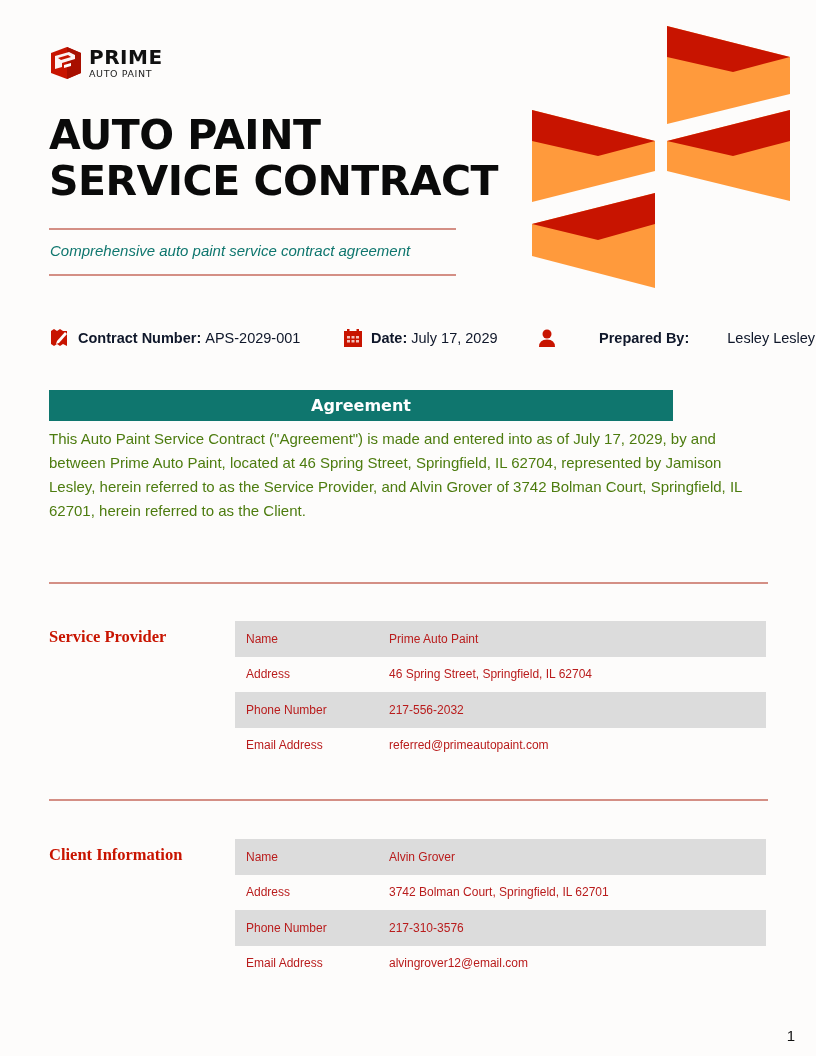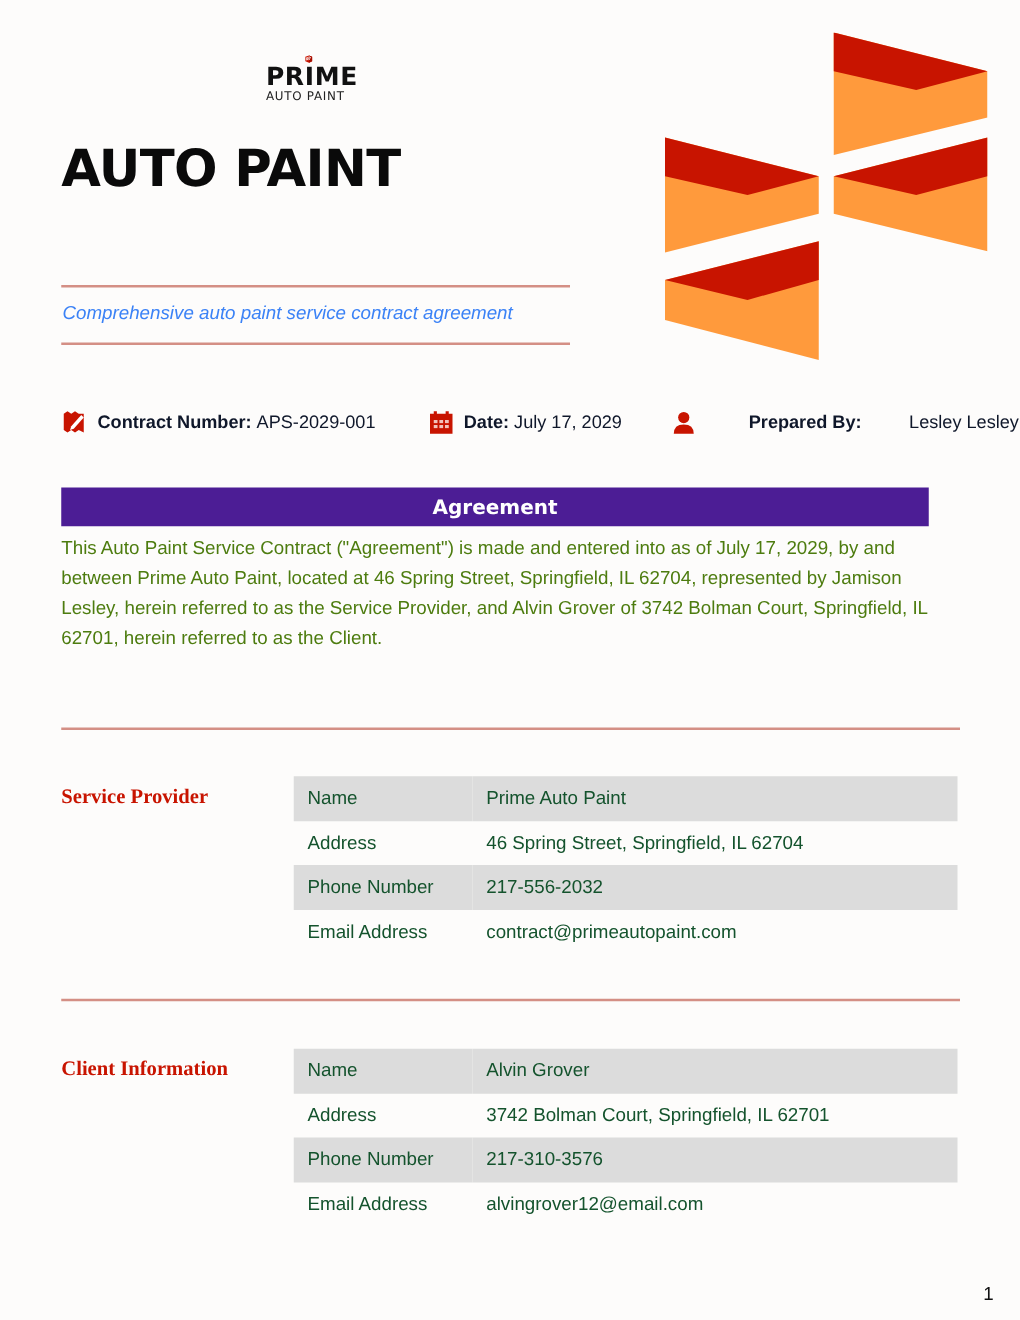--- a/index.html
+++ b/index.html
@@ -4,49 +4,49 @@
 <style>
   html, body { margin: 0; padding: 0; }
   body {
     width: 816px; height: 1056px; position: relative; overflow: hidden;
     background: #fdfcfb; color: #111;
     font-family: "Liberation Sans", sans-serif;
   }
   .abs { position: absolute; }
 
   
-  .logo { left: 49px; top: 44px; width: 395px; height: 38px; display: flex; align-items: center; flex-direction: column; }
+  .logo { left: 49px; top: 44px; width: 395px; height: 38px; display: flex; align-items: center; }
   .logo-mark { width: 34px; height: 36px; }
   .logo-text { margin-left: 6px; display: flex; flex-direction: column; line-height: 1; }
   .logo-prime { font-family: "DejaVu Sans", sans-serif; font-weight: bold; font-size: 20px; letter-spacing: 0.5px; color: #111; }
   .logo-sub { font-family: "DejaVu Sans", sans-serif; font-size: 9.5px; letter-spacing: 0.6px; color: #222; margin-top: 2px; }
   .tagline { margin-left: 16px; font-family: "DejaVu Sans", sans-serif; font-size: 14px; color: #222; }
 
   .title { left: 49px; top: 112px; margin: 0; font-family: "DejaVu Sans", sans-serif; font-weight: bold;
            font-size: 41px; line-height: 46px; color: #0a0a0a; letter-spacing: -0.5px; }
 
   .rule { background: #d48f85; height: 2px; }
-  .subtitle { left: 50px; top: 242px; font-style: italic; font-size: 15px; color: #3b82f6; }
+  .subtitle { left: 50px; top: 242px; font-style: italic; font-size: 15px; color: #0f766e; }
 
   .deco { left: 532px; top: 26px; width: 258px; height: 262px; }
 
   
   .meta { top: 328px; display: flex; align-items: center; font-size: 14.5px; color: #0f172a; }
   .meta svg { width: 20px; height: 20px; margin-right: 8px; }
   .meta b { margin-right: 4px; }
 
   
-  .banner { left: 49px; top: 390px; width: 694px; height: 31px; background: #4c1d95;
+  .banner { left: 49px; top: 390px; width: 624px; height: 31px; background: #0f766e;
             color: #fff; font-family: "DejaVu Sans", sans-serif; font-weight: bold; font-size: 16px;
             display: flex; align-items: center; justify-content: center; }
   .body-text { left: 49px; top: 427px; width: 722px; font-size: 15px; line-height: 24px; color: #4d7c0f; margin: 0; }
 
   
   .sec-label { font-family: Liberation Serif, serif; font-weight: bold; font-size: 16.5px; color: #c81400; }
-  .info { width: 531px; border-collapse: collapse; font-size: 15px; color: #14532d; }
+  .info { width: 531px; border-collapse: collapse; font-size: 12px; color: #b91c1c; }
   .info td { height: 35.5px; padding: 0 0 0 11px; }
   .info td.k { width: 132px; }
   .info tr:nth-child(odd) td { background: #dcdcdc; }
 
   .pageno { right: 21px; bottom: 12px; font-size: 15px; color: #111; }
 </style>
 </head>
 <body>
 
 <div class="abs logo">
@@ -58,20 +58,21 @@
     <path d="M15,20 L22,18 L22,21 L15,23 Z" fill="#fff"></path>
   </svg>
   <div class="logo-text">
     <span class="logo-prime">PRIME</span>
     <span class="logo-sub">AUTO PAINT</span>
   </div>
 </div>
 
 <h1 class="abs title">
   <span>AUTO PAINT</span><br>
+  <span>SERVICE CONTRACT</span>
 </h1>
 
 <div class="abs rule" style="left:49px; top:228px; width:407px;"></div>
 <div class="abs subtitle">Comprehensive auto paint service contract agreement</div>
 <div class="abs rule" style="left:49px; top:274px; width:407px;"></div>
 
 <svg class="abs deco" viewBox="0 0 258 262">
 
   <polygon points="135,0 258,31 258,68 135,98" fill="#ff9a3c"></polygon>
   <polygon points="135,0 258,31 201,46 135,31" fill="#c81400"></polygon>
@@ -135,21 +136,21 @@
   <tr>
     <td class="k">Address</td>
     <td>46 Spring Street, Springfield, IL 62704</td>
   </tr>
   <tr>
     <td class="k">Phone Number</td>
     <td>217-556-2032</td>
   </tr>
   <tr>
     <td class="k">Email Address</td>
-    <td>contract@primeautopaint.com</td>
+    <td>referred@primeautopaint.com</td>
   </tr>
 </tbody>
   </table>
 
 <div class="abs rule" style="left:49px; top:799px; width:719px;"></div>
 
 <div class="abs sec-label" style="left:49px; top:845px;">Client Information</div>
 <table class="abs info" style="left:235px; top:839px;">
   <tbody>
       <tr>

